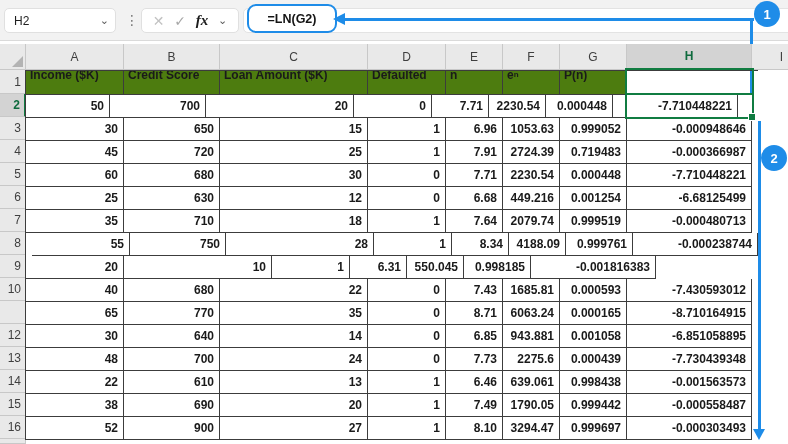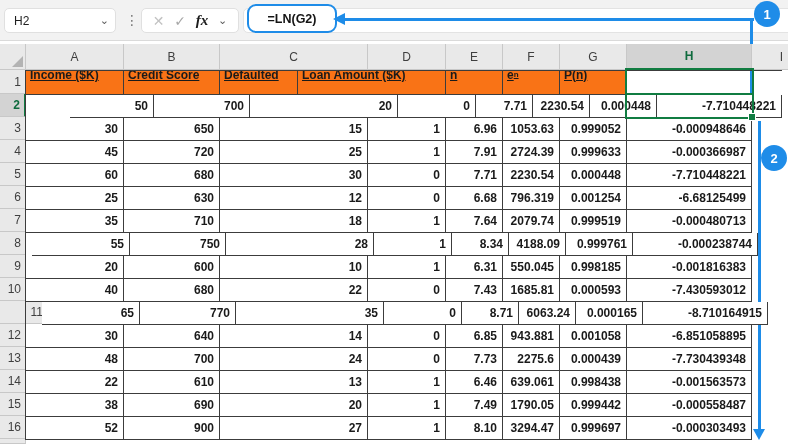--- a/index.html
+++ b/index.html
@@ -85,21 +85,21 @@
   }
   
   .tbl { position:absolute; left:25px; top:70px; border-left:1px solid #3c3c3c; border-top:1px solid #3c3c3c; }
   .trow { display:flex; }
   .tcell {
     border-right:1px solid #3c3c3c; border-bottom:1px solid #3c3c3c;
     font-size:12px; font-weight:bold; color:#1a1a1a; background:#fff;
     display:flex; align-items:center; justify-content:flex-end;
     padding:0 5px 0 3px; overflow:hidden; white-space:nowrap;
   }
-  .tcell.hcell { background:#f97316; justify-content:flex-start; padding:0 2px 16px 4px;text-decoration:underline; }
+  .tcell.hcell { background:#4d7c0f; justify-content:flex-start; padding:0 2px 16px 4px; }
   .tcell sup { font-size:8px; line-height:0; }
   
   .sel-range {
     position:absolute; left:625px; top:68px; width:129px; height:51px;
     border:2.5px solid #107C41; z-index:10; pointer-events:none;
   }
   .sel-divider { position:absolute; left:627px; top:93px; width:125px; height:2px; background:#107C41; z-index:10; }
   .fill-handle {
     position:absolute; left:748px; top:113px; width:8px; height:8px;
     background:#107C41; border:1.5px solid #fff; z-index:12;
@@ -163,28 +163,28 @@
     <div class="hdr row-hdr" style="left: 0px; top: 370px; width: 26px; height: 23px;">14</div>
     <div class="hdr row-hdr" style="left: 0px; top: 393px; width: 26px; height: 23px;">15</div>
     <div class="hdr row-hdr" style="left: 0px; top: 416px; width: 26px; height: 23px;">16</div>
     <div class="hdr row-hdr" style="left: 0px; top: 439px; width: 26px; height: 5px;"></div>
   </div>
 
 <div class="tbl" id="table">
     <div class="trow" style="height: 24px;">
       <div class="tcell hcell" style="width: 98px;">Income ($K)</div>
       <div class="tcell hcell" style="width: 96px;">Credit Score</div>
+      <div class="tcell hcell" style="width: 148px;">Loan Amount ($K)</div>
       <div class="tcell hcell" style="width: 78px;">Defaulted</div>
-      <div class="tcell hcell" style="width: 148px;">Loan Amount ($K)</div>
       <div class="tcell hcell" style="width: 57px;">n</div>
       <div class="tcell hcell" style="width: 57px;">e<sup>n</sup></div>
       <div class="tcell hcell" style="width: 67px;">P(n)</div>
     </div>
     <div class="trow" style="height: 23px;">
-      <div class="tcell" style="width: 84px; margin-left: 44px;">50</div>
+      <div class="tcell" style="width: 84px;">50</div>
       <div class="tcell" style="width: 96px;">700</div>
       <div class="tcell" style="width: 148px;">20</div>
       <div class="tcell" style="width: 78px;">0</div>
       <div class="tcell" style="width: 57px;">7.71</div>
       <div class="tcell" style="width: 57px;">2230.54</div>
       <div class="tcell" style="width: 67px;">0.000448</div>
       <div class="tcell" style="width: 125px;">-7.710448221</div>
     </div>
     <div class="trow" style="height: 23px;">
       <div class="tcell" style="width: 98px;">30</div>
@@ -196,40 +196,40 @@
       <div class="tcell" style="width: 67px;">0.999052</div>
       <div class="tcell" style="width: 125px;">-0.000948646</div>
     </div>
     <div class="trow" style="height: 23px;">
       <div class="tcell" style="width: 98px;">45</div>
       <div class="tcell" style="width: 96px; text-align: center;">720</div>
       <div class="tcell" style="width: 148px;">25</div>
       <div class="tcell" style="width: 78px;">1</div>
       <div class="tcell" style="width: 57px;">7.91</div>
       <div class="tcell" style="width: 57px;">2724.39</div>
-      <div class="tcell" style="width: 67px;">0.999633</div>
+      <div class="tcell" style="width: 67px;">0.719483</div>
       <div class="tcell" style="width: 125px;">-0.000366987</div>
     </div>
     <div class="trow" style="height: 23px;">
       <div class="tcell" style="width: 98px;">60</div>
       <div class="tcell" style="width: 96px;">680</div>
       <div class="tcell" style="width: 148px;">30</div>
       <div class="tcell" style="width: 78px;">0</div>
       <div class="tcell" style="width: 57px;">7.71</div>
       <div class="tcell" style="width: 57px;">2230.54</div>
       <div class="tcell" style="width: 67px;">0.000448</div>
       <div class="tcell" style="width: 125px;">-7.710448221</div>
     </div>
     <div class="trow" style="height: 23px;">
       <div class="tcell" style="width: 98px;">25</div>
       <div class="tcell" style="width: 96px;">630</div>
       <div class="tcell" style="width: 148px;">12</div>
       <div class="tcell" style="width: 78px;">0</div>
       <div class="tcell" style="width: 57px;">6.68</div>
-      <div class="tcell" style="width: 57px;">796.319</div>
+      <div class="tcell" style="width: 57px;">449.216</div>
       <div class="tcell" style="width: 67px;">0.001254</div>
       <div class="tcell" style="width: 125px;">-6.68125499</div>
     </div>
     <div class="trow" style="height: 23px;">
       <div class="tcell" style="width: 98px;">35</div>
       <div class="tcell" style="width: 96px;">710</div>
       <div class="tcell" style="width: 148px; text-align: right;">18</div>
       <div class="tcell" style="width: 78px;">1</div>
       <div class="tcell" style="width: 57px;">7.64</div>
       <div class="tcell" style="width: 57px;">2079.74</div>
@@ -241,39 +241,38 @@
       <div class="tcell" style="width: 96px;">750</div>
       <div class="tcell" style="width: 148px;">28</div>
       <div class="tcell" style="width: 78px;">1</div>
       <div class="tcell" style="width: 57px;">8.34</div>
       <div class="tcell" style="width: 57px;">4188.09</div>
       <div class="tcell" style="width: 67px;">0.999761</div>
       <div class="tcell" style="width: 125px;">-0.000238744</div>
     </div>
     <div class="trow" style="height: 23px;">
       <div class="tcell" style="width: 98px;">20</div>
-      <div class="tcell" style="width: 96px;">600</div>
       <div class="tcell" style="width: 148px;">10</div>
       <div class="tcell" style="width: 78px;">1</div>
       <div class="tcell" style="width: 57px;">6.31</div>
       <div class="tcell" style="width: 57px;">550.045</div>
       <div class="tcell" style="width: 67px;">0.998185</div>
       <div class="tcell" style="width: 125px;">-0.001816383</div>
     </div>
     <div class="trow" style="height: 23px;">
       <div class="tcell" style="width: 98px;">40</div>
       <div class="tcell" style="width: 96px;">680</div>
       <div class="tcell" style="width: 148px;">22</div>
       <div class="tcell" style="width: 78px;">0</div>
       <div class="tcell" style="width: 57px;">7.43</div>
       <div class="tcell" style="width: 57px;">1685.81</div>
       <div class="tcell" style="width: 67px;">0.000593</div>
       <div class="tcell" style="width: 125px;">-7.430593012</div>
     </div>
-    <div class="trow" style="height: 23px; margin-left: 16px;">
+    <div class="trow" style="height: 23px;">
       <div class="tcell" style="width: 98px;">65</div>
       <div class="tcell" style="width: 96px;">770</div>
       <div class="tcell" style="width: 148px;">35</div>
       <div class="tcell" style="width: 78px;">0</div>
       <div class="tcell" style="width: 57px;">8.71</div>
       <div class="tcell" style="width: 57px;">6063.24</div>
       <div class="tcell" style="width: 67px;">0.000165</div>
       <div class="tcell" style="width: 125px;">-8.710164915</div>
     </div>
     <div class="trow" style="height: 23px;">

